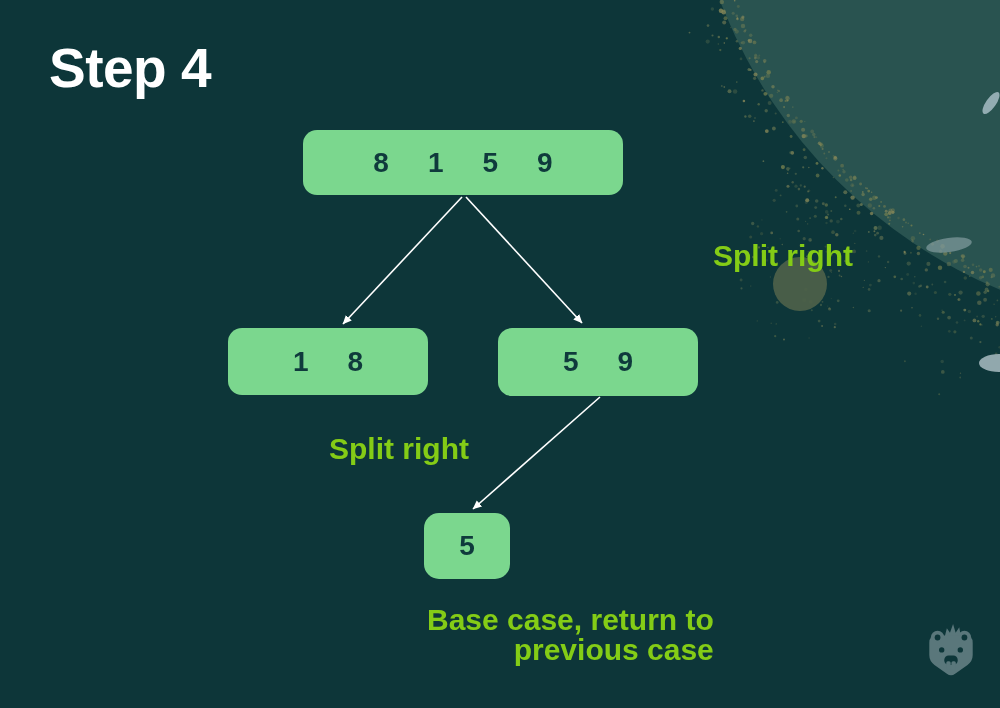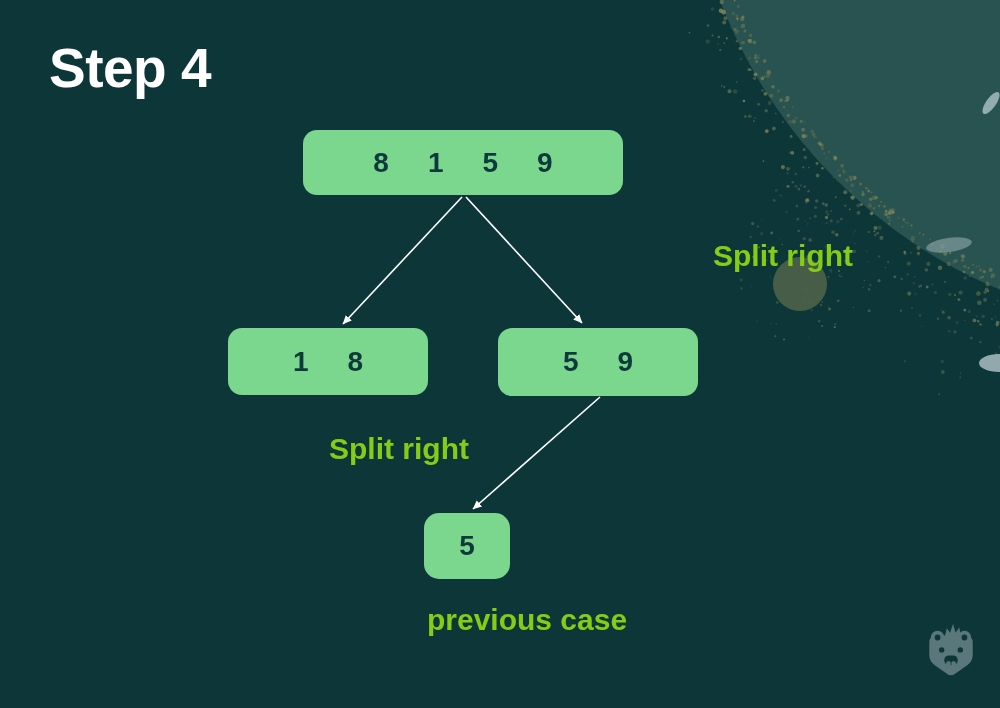--- a/index.html
+++ b/index.html
@@ -507,20 +507,21 @@
     <span>9</span>
   </div>
 
   <div class="node node-leaf">
     <span>5</span>
   </div>
 
   <div class="lbl lbl-split-right">Split right</div>
   <div class="lbl lbl-split-left">Split right</div>
   <div class="lbl lbl-base-case">
+    <div>Base case, return to</div>
     <div>previous case</div>
   </div>
 
   <svg class="mascot" viewBox="0 0 60 60">
     <g fill="#5a777b">
       <circle cx="17" cy="15" r="6.5"></circle>
       <circle cx="43" cy="15" r="6.5"></circle>
       <path d="M24,14 L26,6 L29,10.5 L32,2 L34.5,10.5 L38,5 L39.5,14 Z"></path>
       <path d="M9,20 L9,32 Q9,38 14,41.5 L26,50 Q30,53 34,50 L46,41.5 Q51,38 51,32 L51,20 Q51,13 44,13 L16,13 Q9,13 9,20 Z"></path>
     </g>

